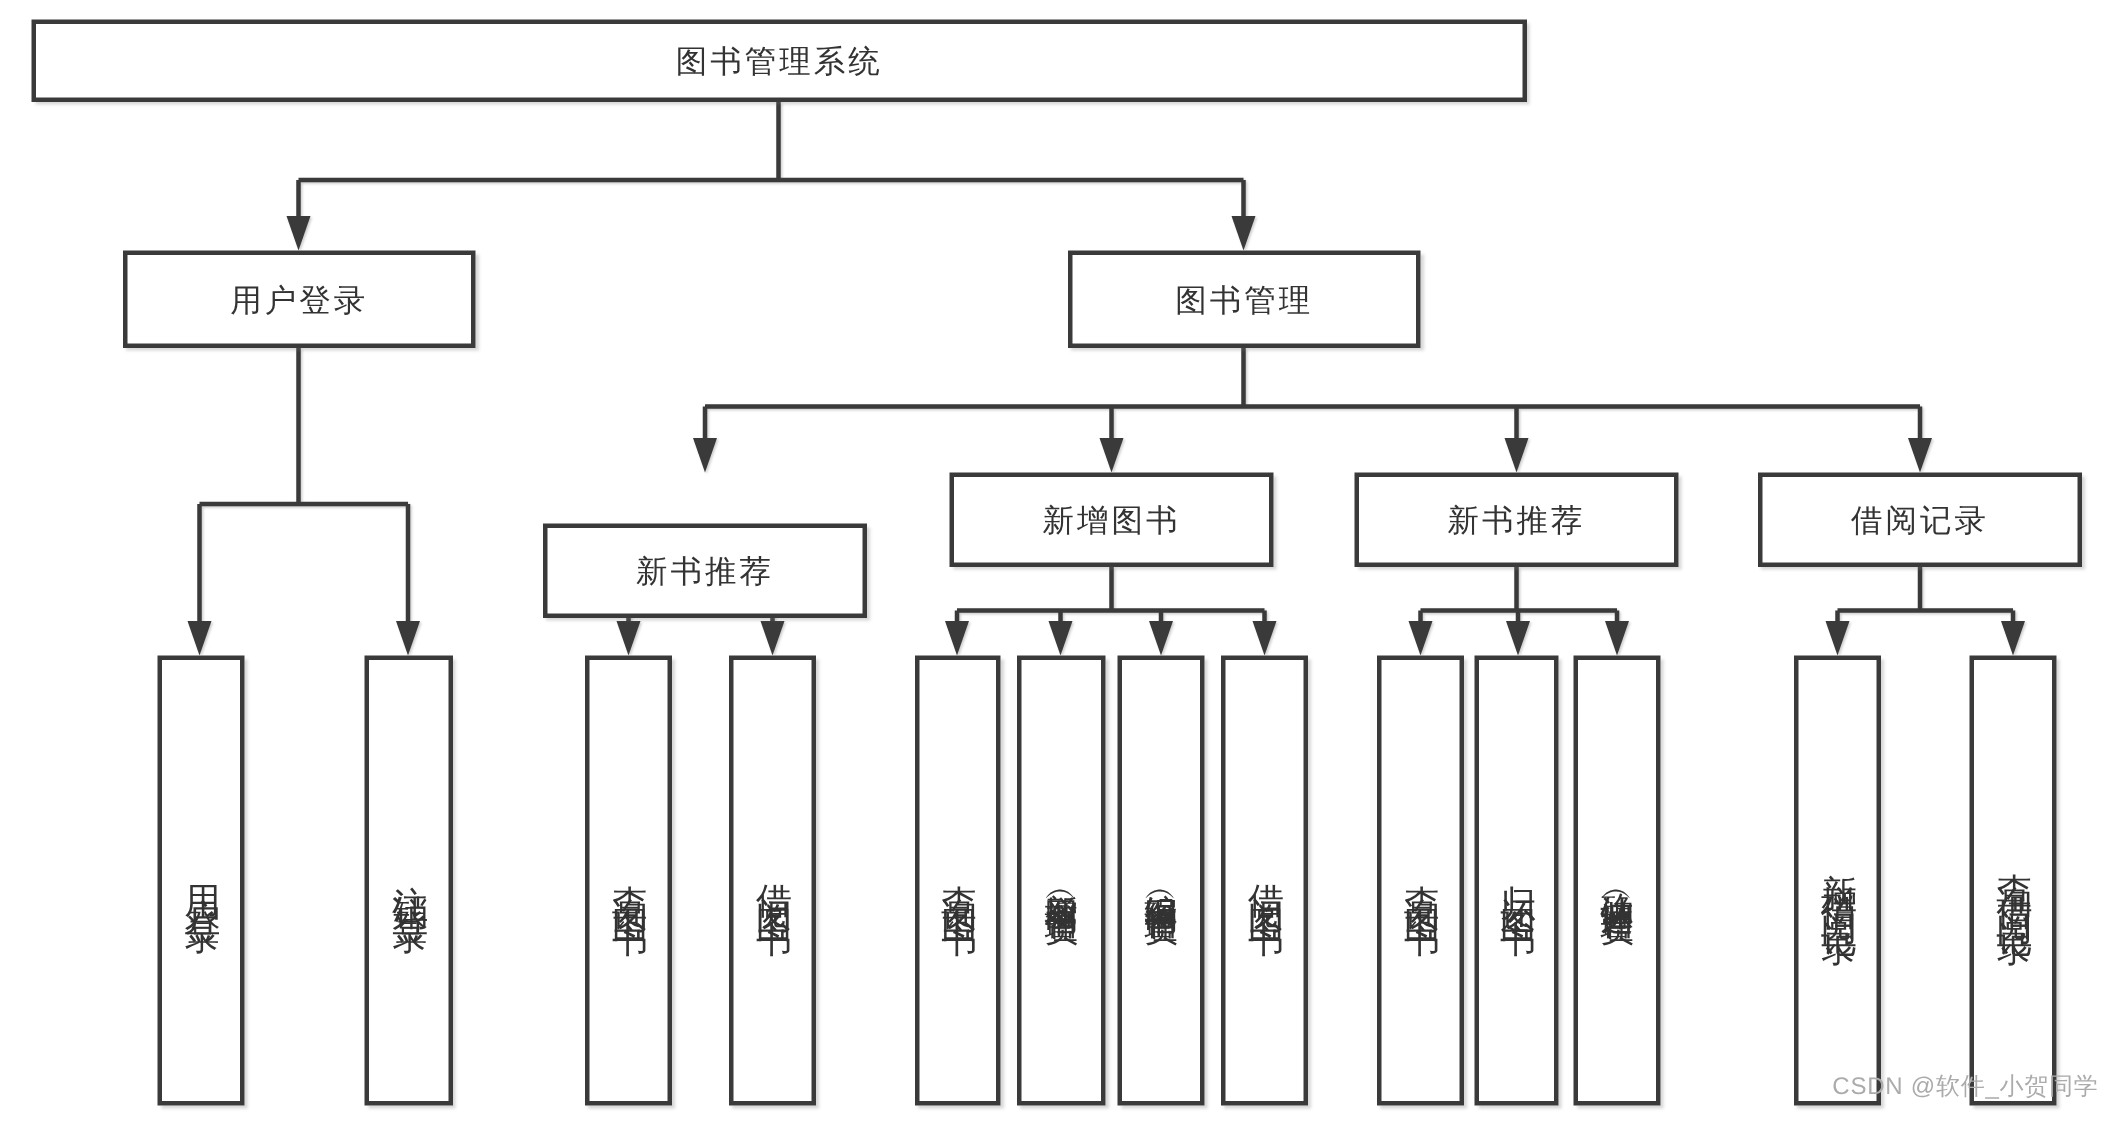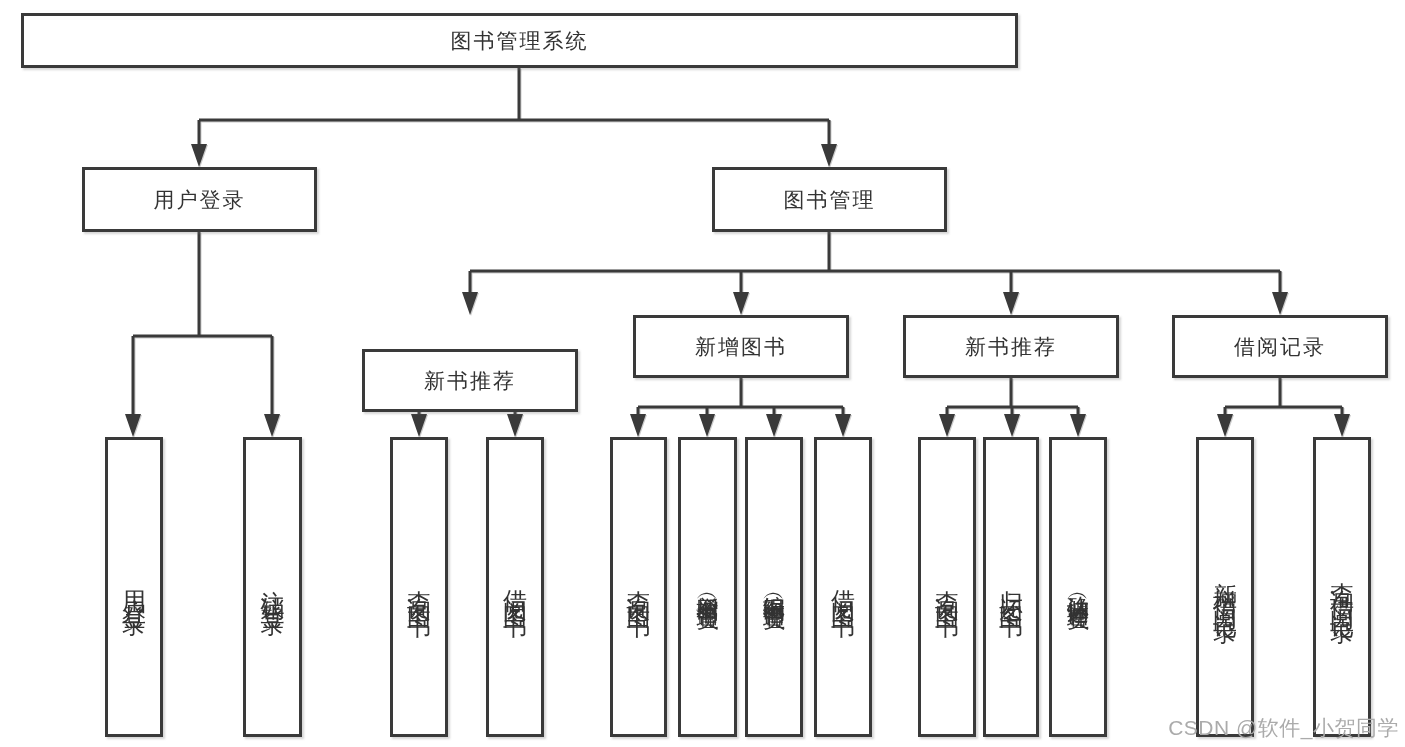--- a/index.html
+++ b/index.html
@@ -42,21 +42,21 @@
     line-height:1;
   }
   .vnode.tight{
     font-size:22px;
     letter-spacing:2px;
   }
   .watermark{
     position:absolute;
     right:6px;
     top:714px;
-    font-size:21px;
+    font-size:16px;
     color:#ababab;
     letter-spacing:0.5px;
     white-space:nowrap;
     z-index:5;
   }
 </style>
 </head>
 <body>
 
 <div class="stage">

